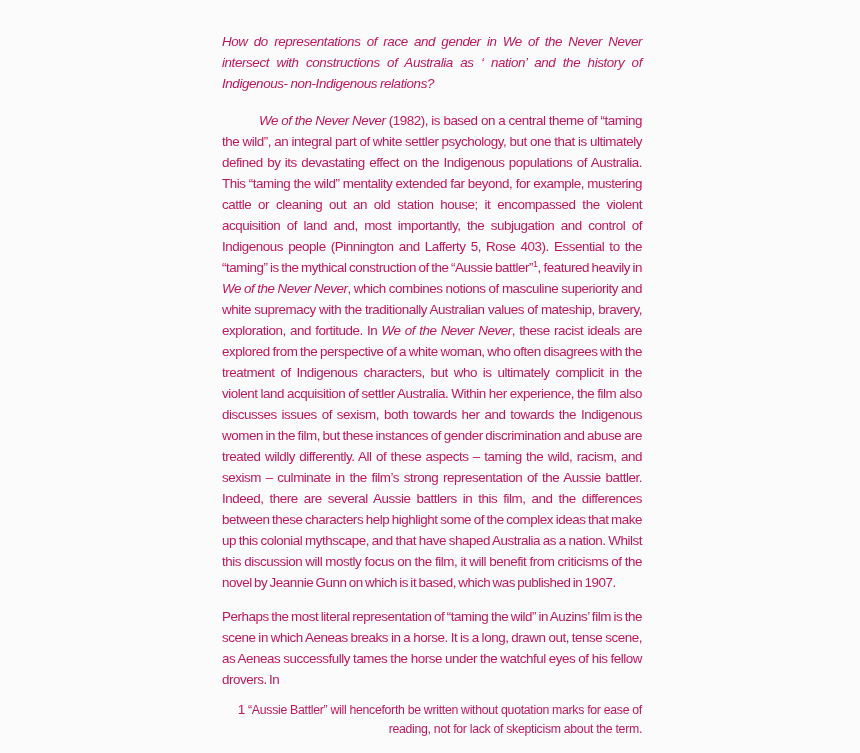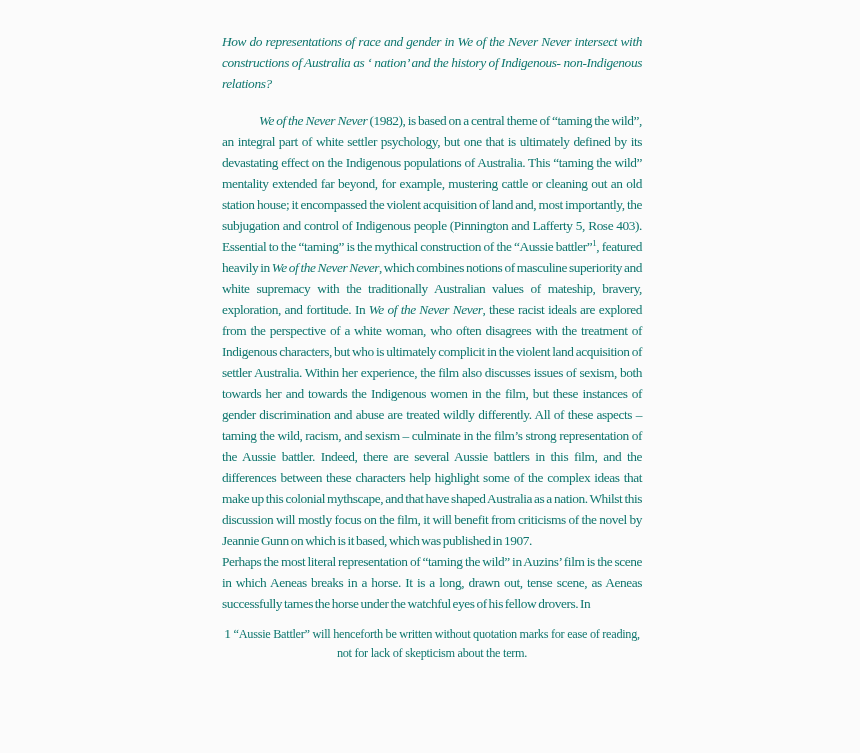--- a/index.html
+++ b/index.html
@@ -6,22 +6,22 @@
     margin: 0;
     padding: 0;
     background: #fbfbfb;
   }
   .page {
     position: relative;
     width: 860px;
     height: 753px;
     background: #fbfbfb;
     overflow: hidden;
-    font-family: Liberation Serif, serif;
-    color: #0f766e;
+    font-family: Liberation Sans, sans-serif;
+    color: #be185d;
   }
   .column {
     position: absolute;
     left: 222px;
     top: 0;
     width: 420px;
   }
   .question {
     margin: 31px 0 0 0;
     font-style: italic;
@@ -37,33 +37,33 @@
     line-height: 21px;
     letter-spacing: -0.45px;
     word-spacing: -1px;
     text-align: justify;
   }
   .para-1 {
     margin-top: 16px;
     text-indent: 37px;
   }
   .para-2 {
-    margin-top: 0;
+    margin-top: 13px;
   }
   .para sup {
     font-size: 9px;
     line-height: 0;
     vertical-align: super;
   }
   .footnote {
     margin-top: 10px;
     font-size: 12.3px;
     line-height: 19px;
     letter-spacing: -0.3px;
-    text-align: center;
+    text-align: right;
   }
   .fn-marker {
     font-size: 13.5px;
     margin-right: 3px;
   }
 </style>
 </head>
 <body>
 
 <div class="page">

